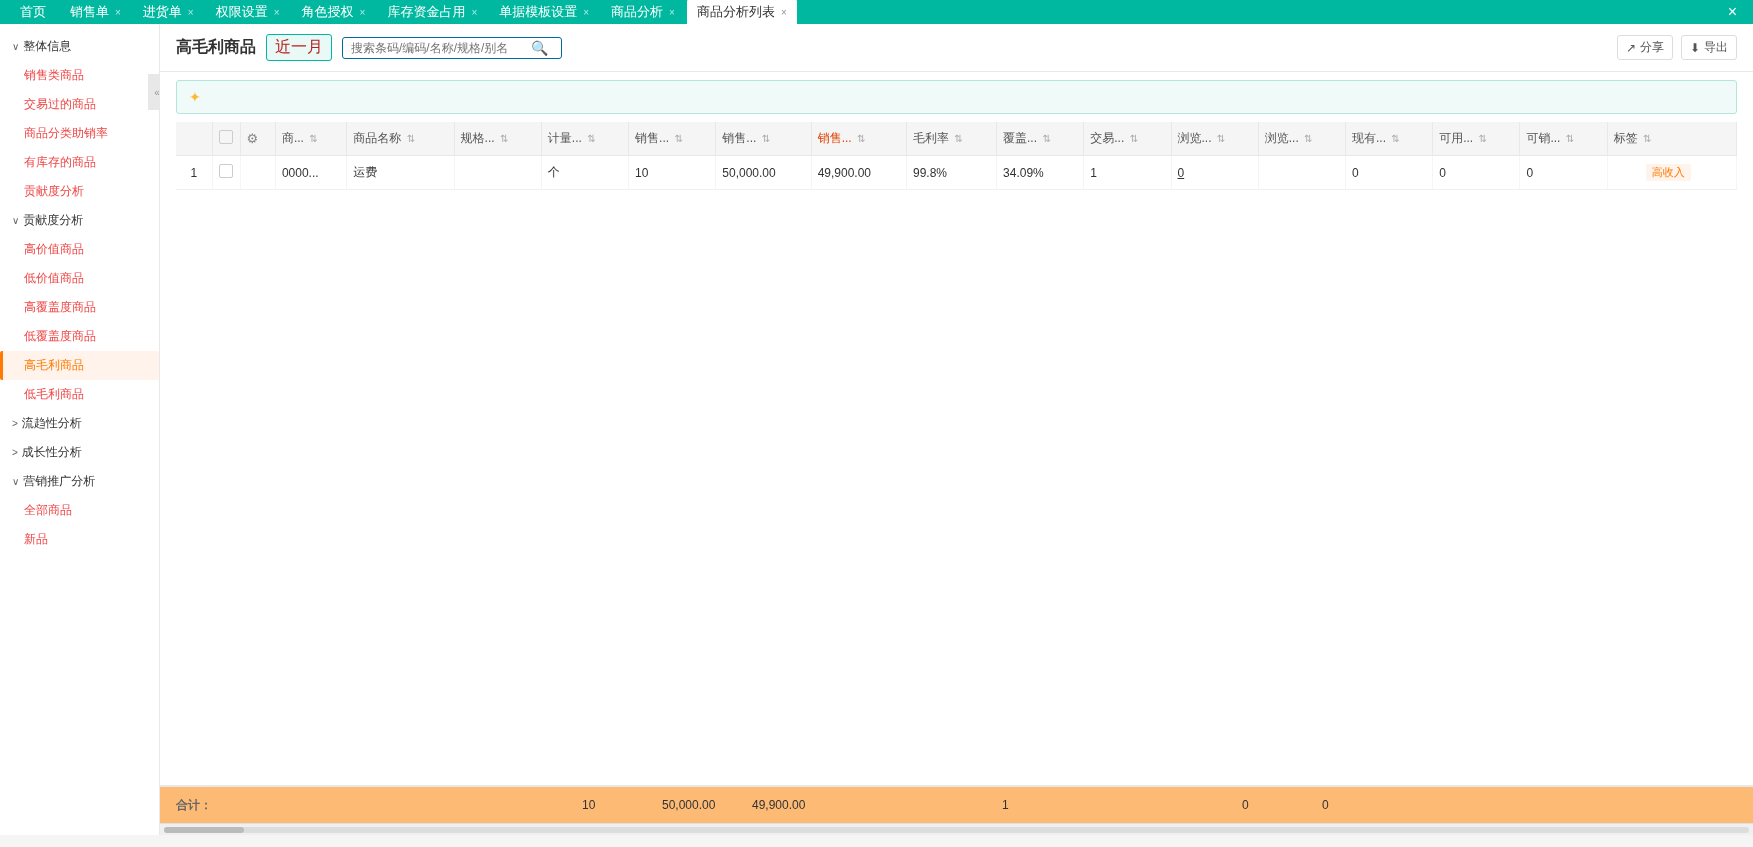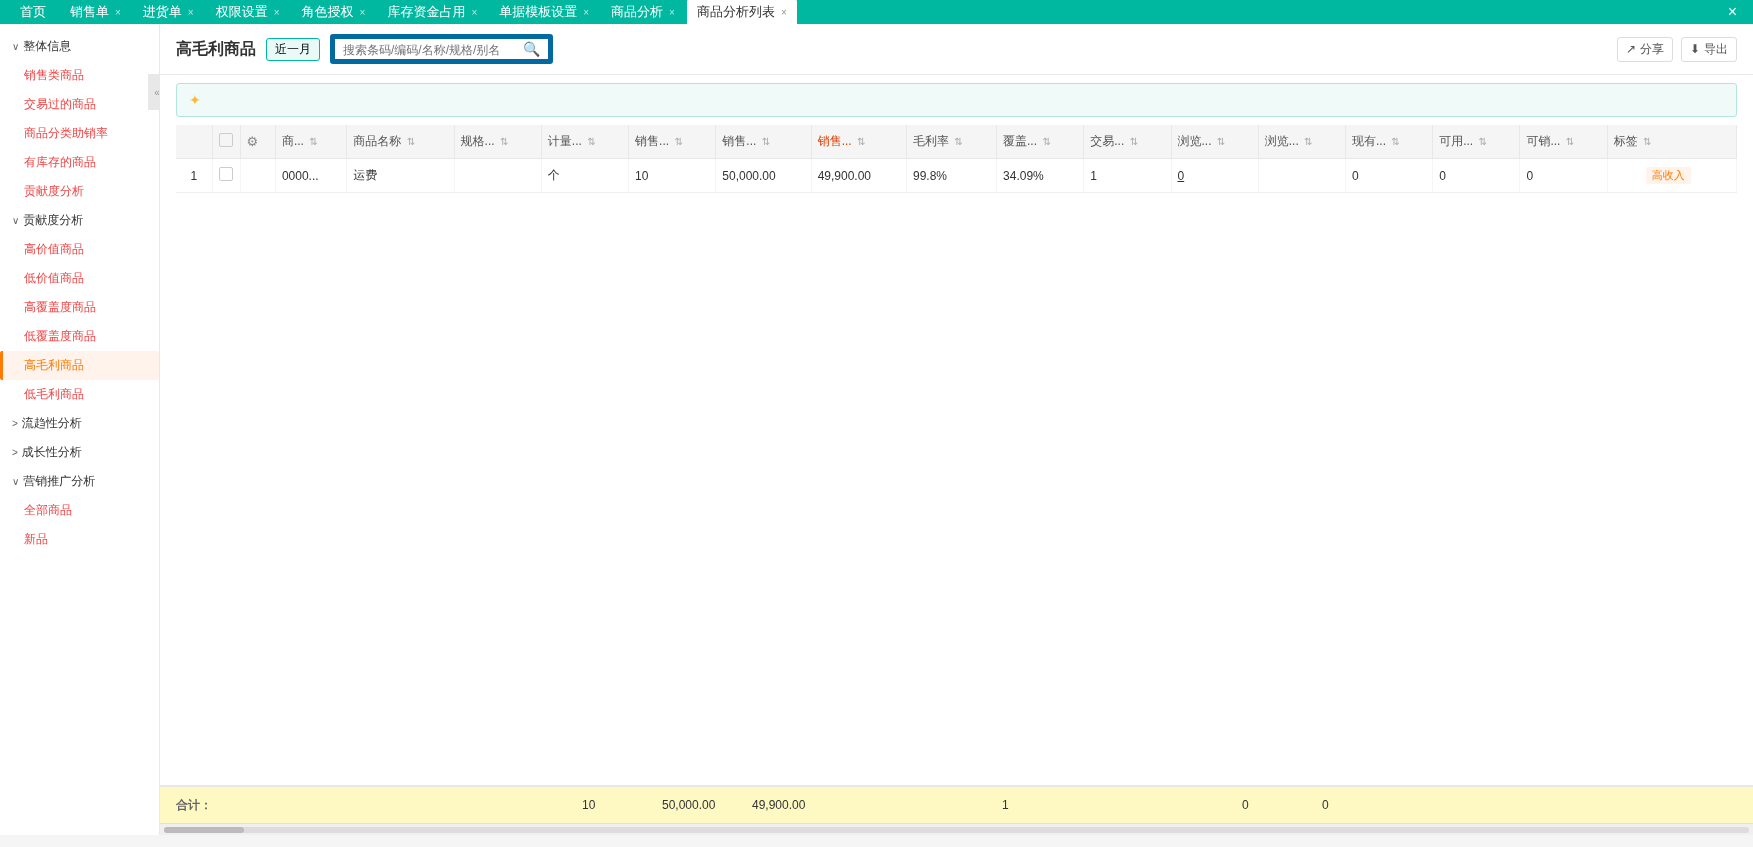--- a/index.html
+++ b/index.html
@@ -105,31 +105,31 @@
       border-bottom: 1px solid #e8e8e8;
       background: #fff;
     }
     .content-title {
       font-size: 16px;
       font-weight: bold;
       color: #333;
     }
     .time-filter-btn {
       background: #e8f9f6;
-      color: #000000;
+      color: #b91c1c;
       border: 1px solid #00b8a0;
       border-radius: 3px;
       padding: 2px 8px;
-      font-size: 12px;
+      font-size: 16px;
       cursor: pointer;
     }
     .search-box {
       display: flex;
-      align-items: flex-end;
-      border: 5px solid #0369a1;
+      align-items: center;
+      border: 1px solid #0369a1;
       border-radius: 3px;
       padding: 2px 8px;
       flex: 0 0 220px;
     }
     .search-input {
       border: none;
       outline: none;
       font-size: 12px;
       color: #999;
       width: 180px;
@@ -208,21 +208,21 @@
     }
     .tag-high-income { background: #fff3ec; color: #ff7a00; }
     .underline-link { text-decoration: underline; color: #333; }
 
     
     .footer-total {
       display: flex;
       align-items: center;
       border-top: 2px solid #e8e8e8;
       padding: 8px 16px;
-      background: #fef9c3;
+      background: #fdba74;
       font-size: 12px;
       color: #333;
       min-height: 38px;
     }
     .footer-label { width: 80px; font-weight: bold; color: #666; }
     .footer-cells {
       display: flex;
       flex: 1;
       gap: 0;
     }

